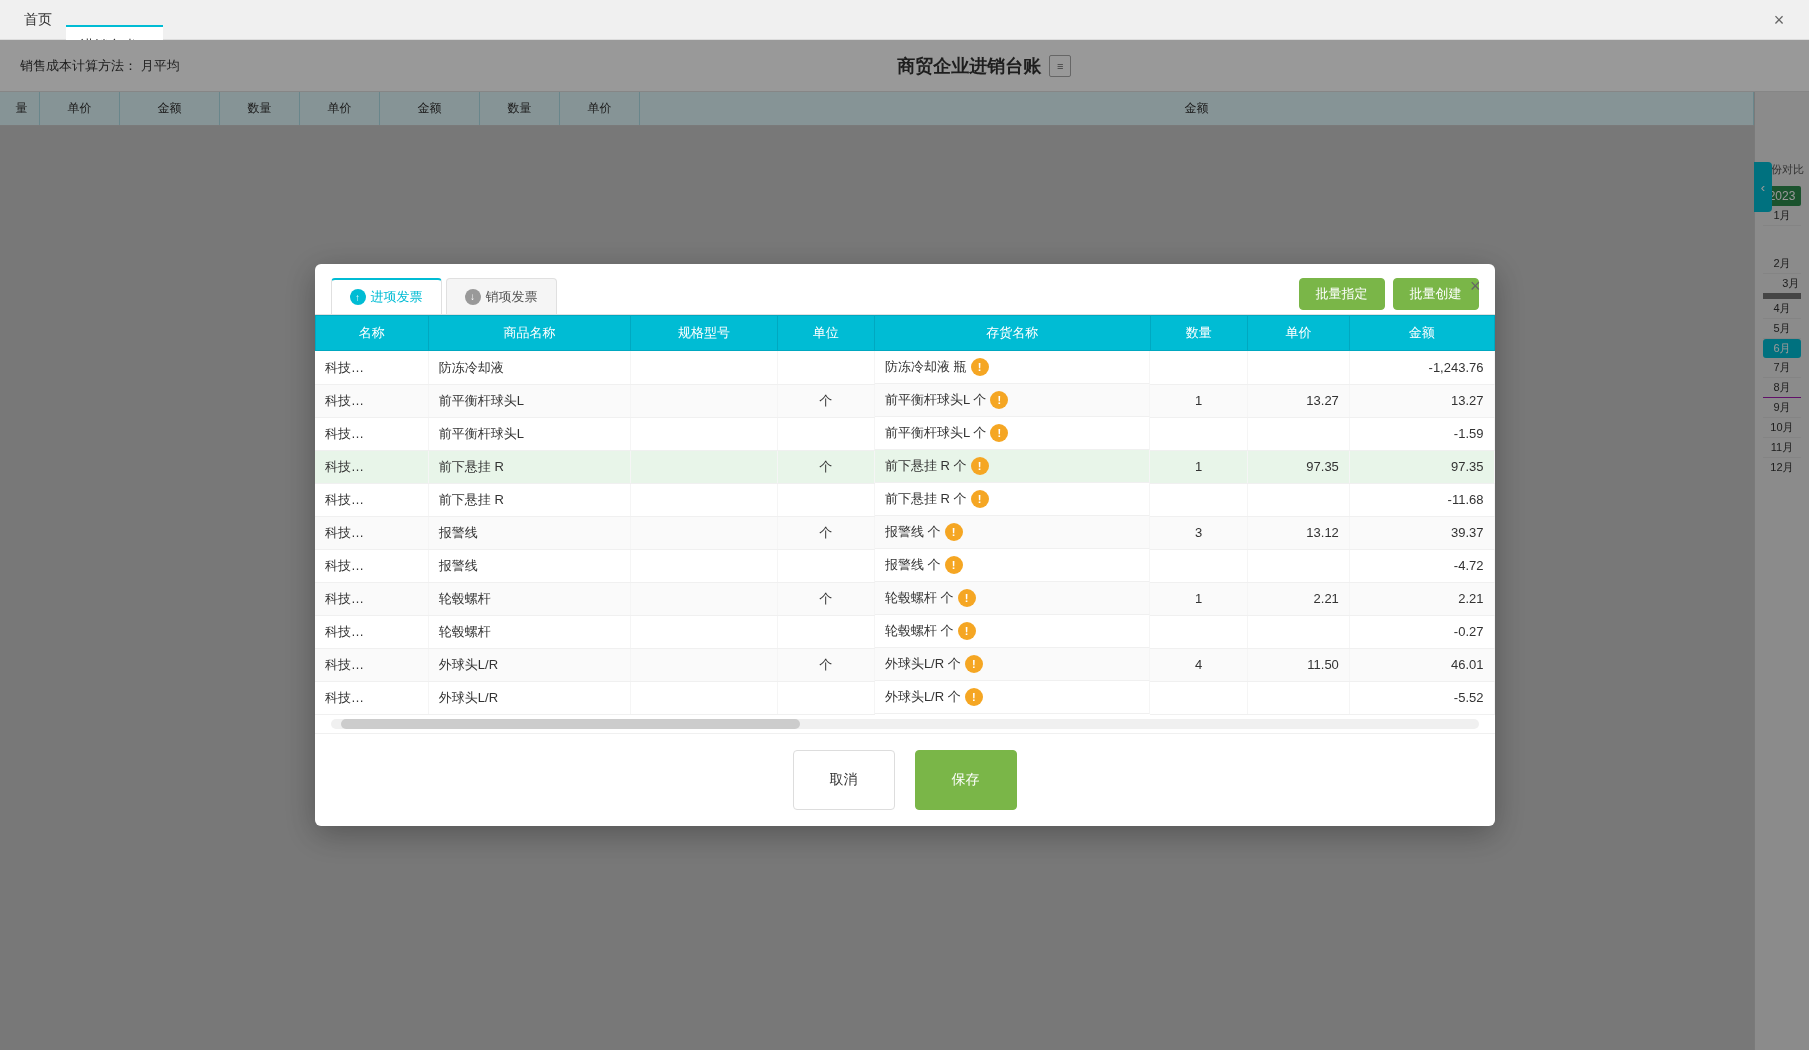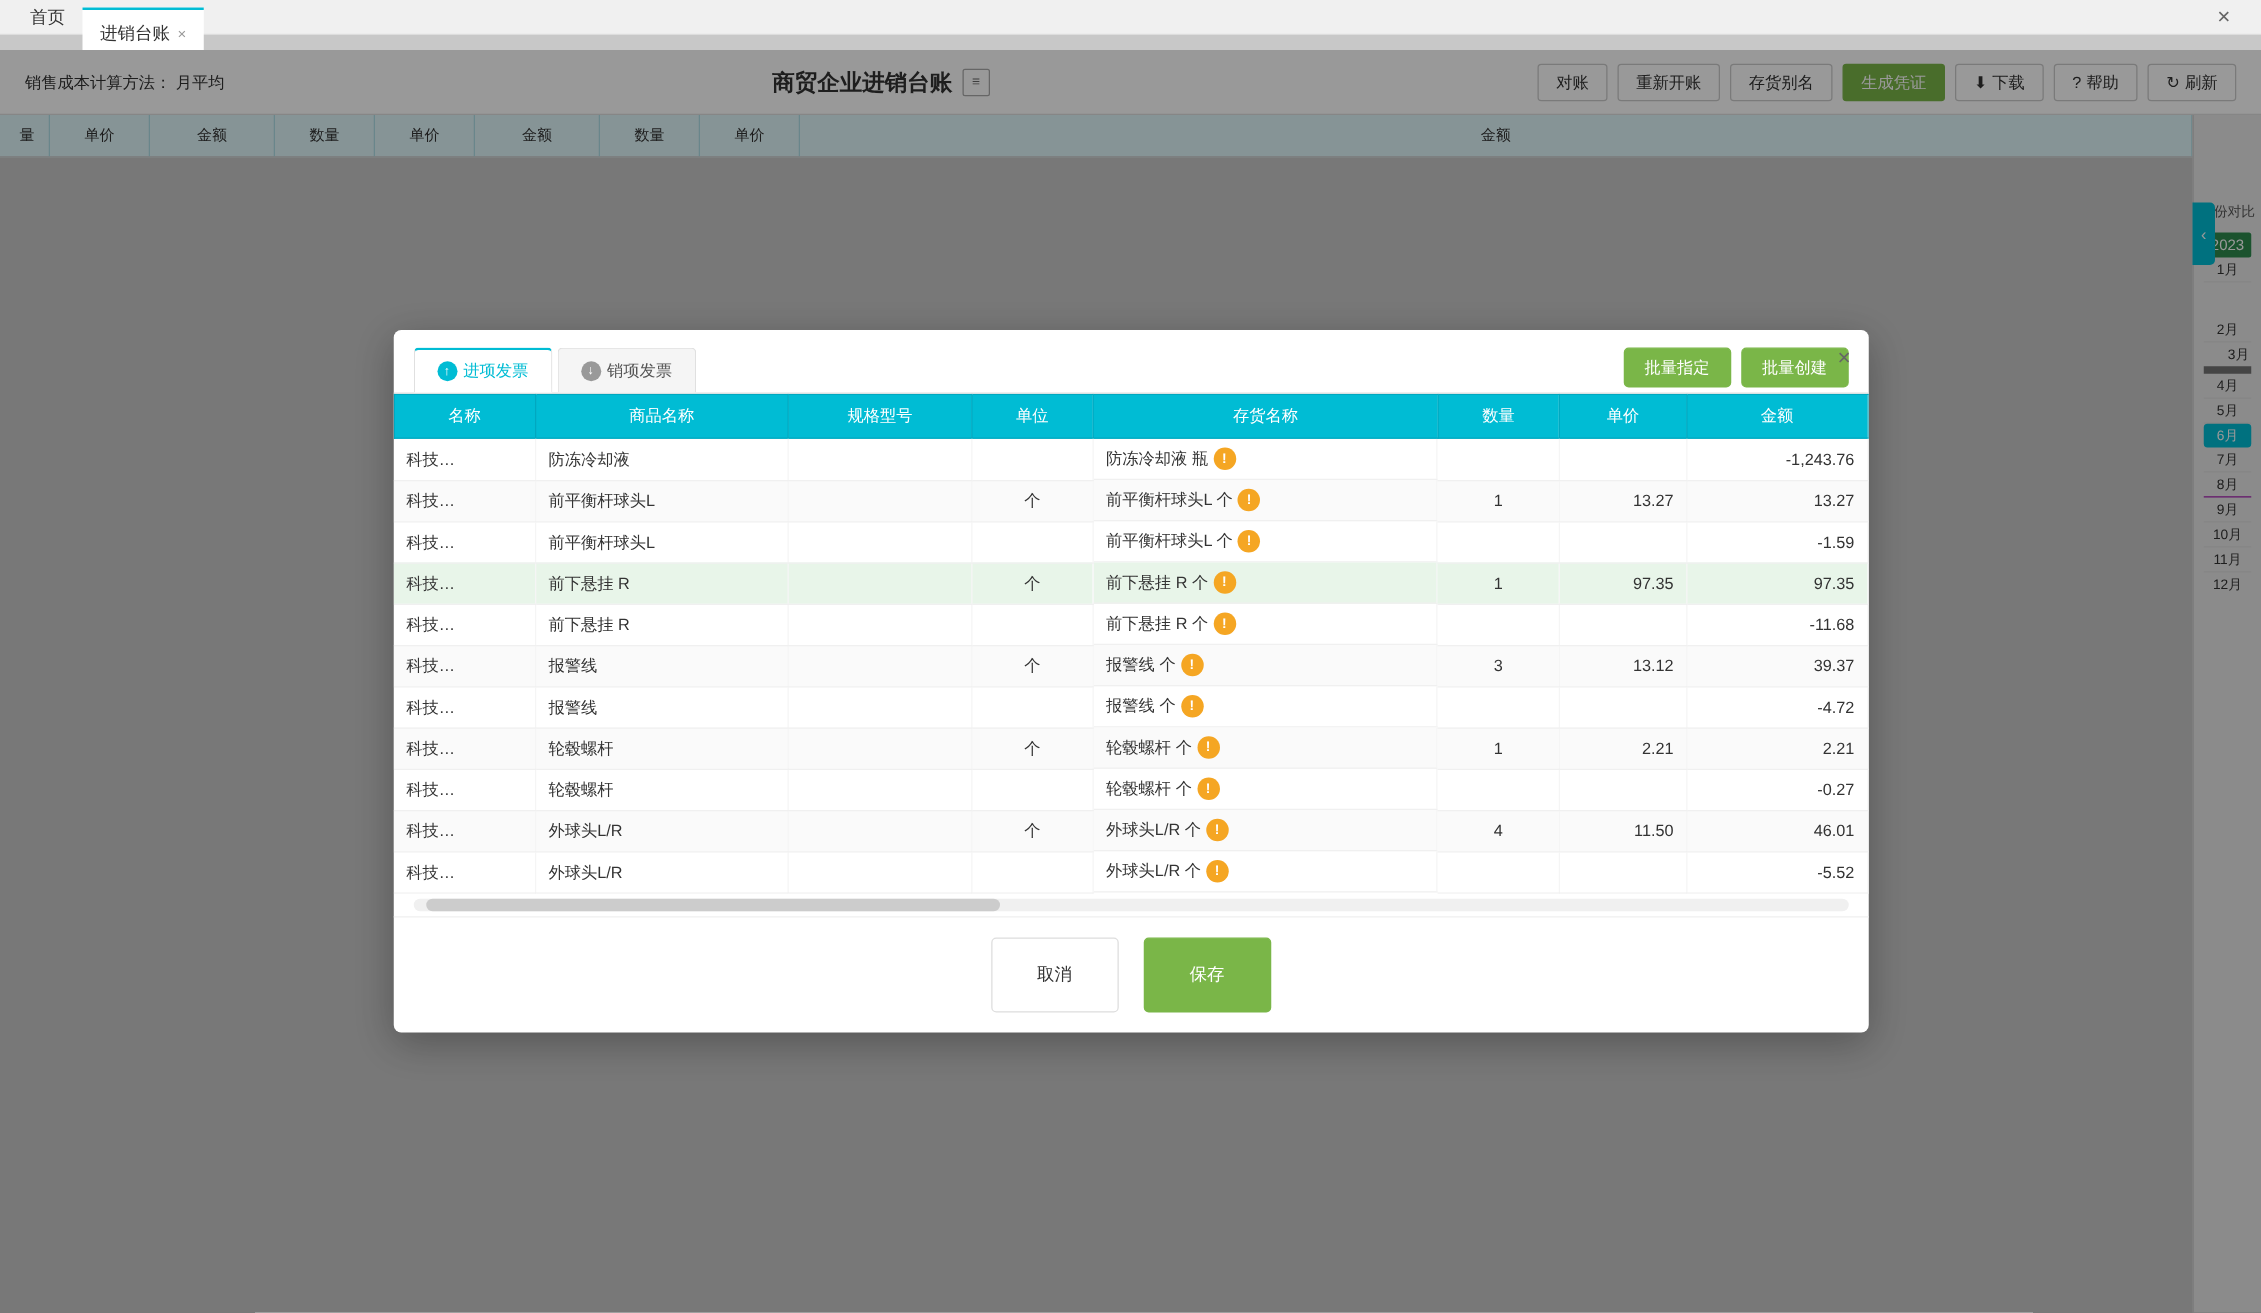--- a/index.html
+++ b/index.html
@@ -1,19 +1,19 @@
 <!DOCTYPE html>
 <html><head>
   <meta charset="utf-8">
   <style>
     * { box-sizing: border-box; margin: 0; padding: 0; }
     body { font-family: "Microsoft YaHei", Arial, sans-serif; font-size: 13px; background: #c8c8c8; width: 1809px; height: 1050px; overflow: hidden; }
 
     
-    .top-bar { display: flex; align-items: center; height: 28px; background: #f0f0f0; border-bottom: 1px solid #ddd; padding: 0 10px; }
+    .top-bar { display: flex; align-items: flex-start; height: 40px; background: #f0f0f0; border-bottom: 1px solid #ddd; padding: 0 10px; }
     .top-bar-home { padding: 0 14px; height: 40px; display: flex; align-items: center; color: #333; cursor: pointer; font-size: 14px; }
     .top-bar-tab { padding: 0 14px; height: 40px; display: flex; align-items: center; background: #fff; border-top: 2px solid #00bcd4; color: #333; font-size: 14px; gap: 6px; margin-top: 25px; }
     .tab-close { color: #999; cursor: pointer; font-size: 12px; }
     .top-bar-x { margin-left: auto; width: 40px; height: 40px; display: flex; align-items: center; justify-content: center; cursor: pointer; font-size: 18px; color: #666; }
     .toolbar-left { font-size: 13px; color: #555; }
     .toolbar-left span { color: #333; font-weight: 500; }
     .toolbar-title { flex: 1; text-align: center; font-size: 18px; font-weight: bold; color: #333; display: flex; align-items: center; justify-content: center; gap: 8px; }
     .toolbar-title .doc-icon { width: 22px; height: 22px; border: 1px solid #aaa; border-radius: 2px; display: flex; align-items: center; justify-content: center; font-size: 11px; color: #666; }
     .toolbar-buttons { display: flex; gap: 8px; align-items: center; }
     .btn { padding: 5px 14px; border-radius: 3px; border: 1px solid #ccc; background: #fff; cursor: pointer; font-size: 13px; color: #333; display: flex; align-items: center; gap: 4px; }
@@ -84,38 +84,20 @@
 
 <div class="bg-page" style="top:40px;">
   <div class="bg-toolbar">
     <div class="toolbar-left">
       <span>销售成本计算方法：</span>
       <span>月平均</span>
     </div>
     <div class="toolbar-title">
       <span>商贸企业进销台账</span>
       <div class="doc-icon">≡</div>
-    </div>
-    <div class="toolbar-buttons">
-      <button class="btn">对账</button>
-      <button class="btn">重新开账</button>
-      <button class="btn">存货别名</button>
-      <button class="btn btn-primary">生成凭证</button>
-      <button class="btn">
-        <span>⬇</span>
-        <span>下载</span>
-      </button>
-      <button class="btn">
-        <span>?</span>
-        <span>帮助</span>
-      </button>
-      <button class="btn">
-        <span>↻</span>
-        <span>刷新</span>
-      </button>
     </div>
   </div>
 
   <div class="col-sub-row">
     <div class="sub-col" style="flex:0 0 40px; font-size:12px; color:#333; padding-left:4px;">量</div>
     <div class="sub-col" style="flex:0 0 80px;">单价</div>
     <div class="sub-col" style="flex:0 0 100px;">金额</div>
     <div class="sub-col" style="flex:0 0 80px;">数量</div>
     <div class="sub-col" style="flex:0 0 80px;">单价</div>
     <div class="sub-col" style="flex:0 0 100px;">金额</div>

